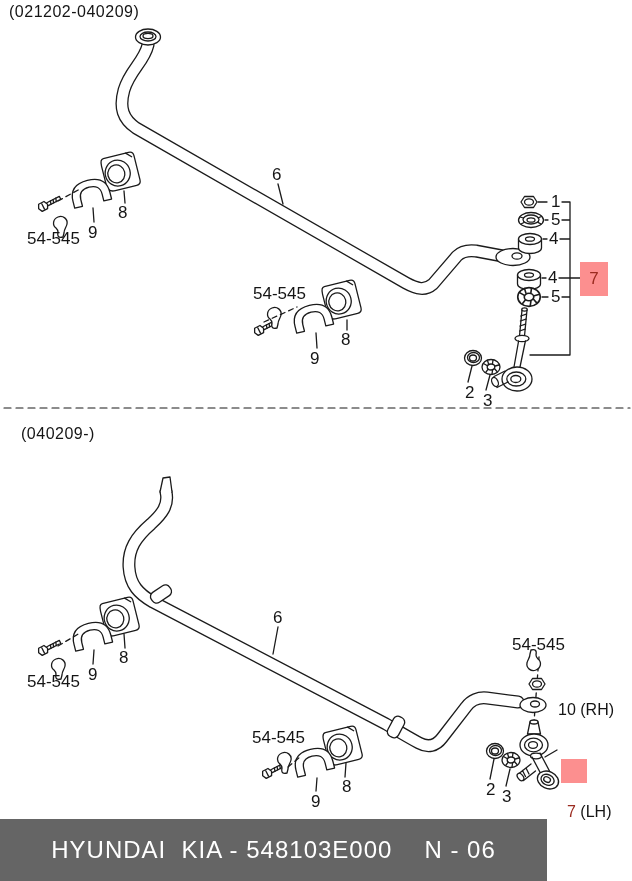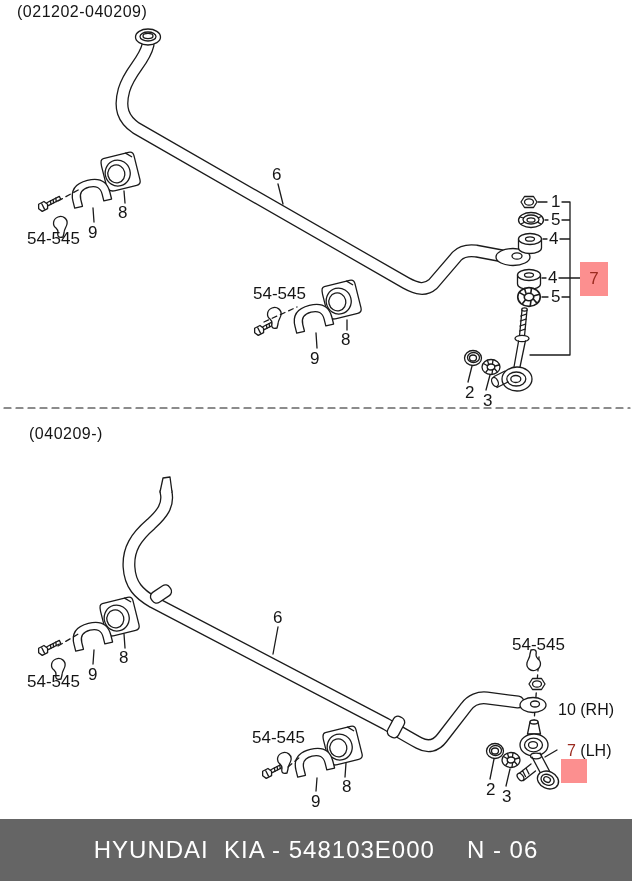--- a/index.html
+++ b/index.html
@@ -1,26 +1,26 @@
 <!DOCTYPE html>
 <html><head>
 <meta charset="utf-8">
 <style>
   html,body{margin:0;padding:0;background:#fff;}
   body{width:632px;height:881px;position:relative;overflow:hidden;
        font-family:"Liberation Sans",sans-serif;color:#111;}
   #stage{position:absolute;inset:0;}
   svg{position:absolute;left:0;top:0;}
   .callout{position:absolute;font-size:17px;color:#151515;line-height:1;white-space:pre;}
-  .range{position:absolute;font-size:16px;color:#151515;line-height:1;letter-spacing:0.5px;margin-left:8px;}
+  .range{position:absolute;font-size:16px;color:#151515;line-height:1;letter-spacing:0.5px;}
   .hlbox{position:absolute;background:#fc8f8f;}
   .hlnum{color:#9b2b20;}
   .box7top{left:580px;top:262px;width:28px;height:34px;display:flex;align-items:center;justify-content:center;font-size:17px;}
   .box7bot{left:561px;top:759px;width:26px;height:24px;}
-  #footer{position:absolute;left:0;top:819px;width:632px;height:62px;background:#656565;
+  #footer{position:absolute;left:0;top:819px;width:547px;height:62px;background:#656565;
           display:flex;align-items:center;justify-content:center;gap:32px;}
   #footer span{color:#fff;font-size:24px;letter-spacing:1px;white-space:pre;}
 </style>
 </head>
 <body>
 
 <div id="stage">
 
 <svg width="632" height="820" viewBox="0 0 632 820" stroke="#1b1b1b" stroke-width="1.3" fill="none" stroke-linecap="round" stroke-linejoin="round">
   <defs>
@@ -244,20 +244,20 @@
 <div class="callout" style="left:88px;top:666px">9</div>
 <div class="callout" style="left:119px;top:649px">8</div>
 <div class="callout" style="left:252px;top:729px">54-545</div>
 <div class="callout" style="left:311px;top:793px">9</div>
 <div class="callout" style="left:342px;top:778px">8</div>
 <div class="callout" style="left:512px;top:636px">54-545</div>
 <div class="callout" style="left:486px;top:781px">2</div>
 <div class="callout" style="left:502px;top:788px">3</div>
 <div class="callout" style="left:558px;top:702px;font-size:16px">10 (RH)</div>
 <div class="hlbox box7bot"></div>
-<div class="callout" style="left:567px;top:743px;font-size:16px"><span class="hlnum">7</span><span> (LH)</span></div>
+<div class="callout" style="left:567px;top:804px;font-size:16px"><span class="hlnum">7</span><span> (LH)</span></div>
 
 <div id="footer">
   <span>HYUNDAI  KIA - 548103E000</span>
   <span>N - 06</span>
 </div>
 
 </div>
 
 </body></html>

